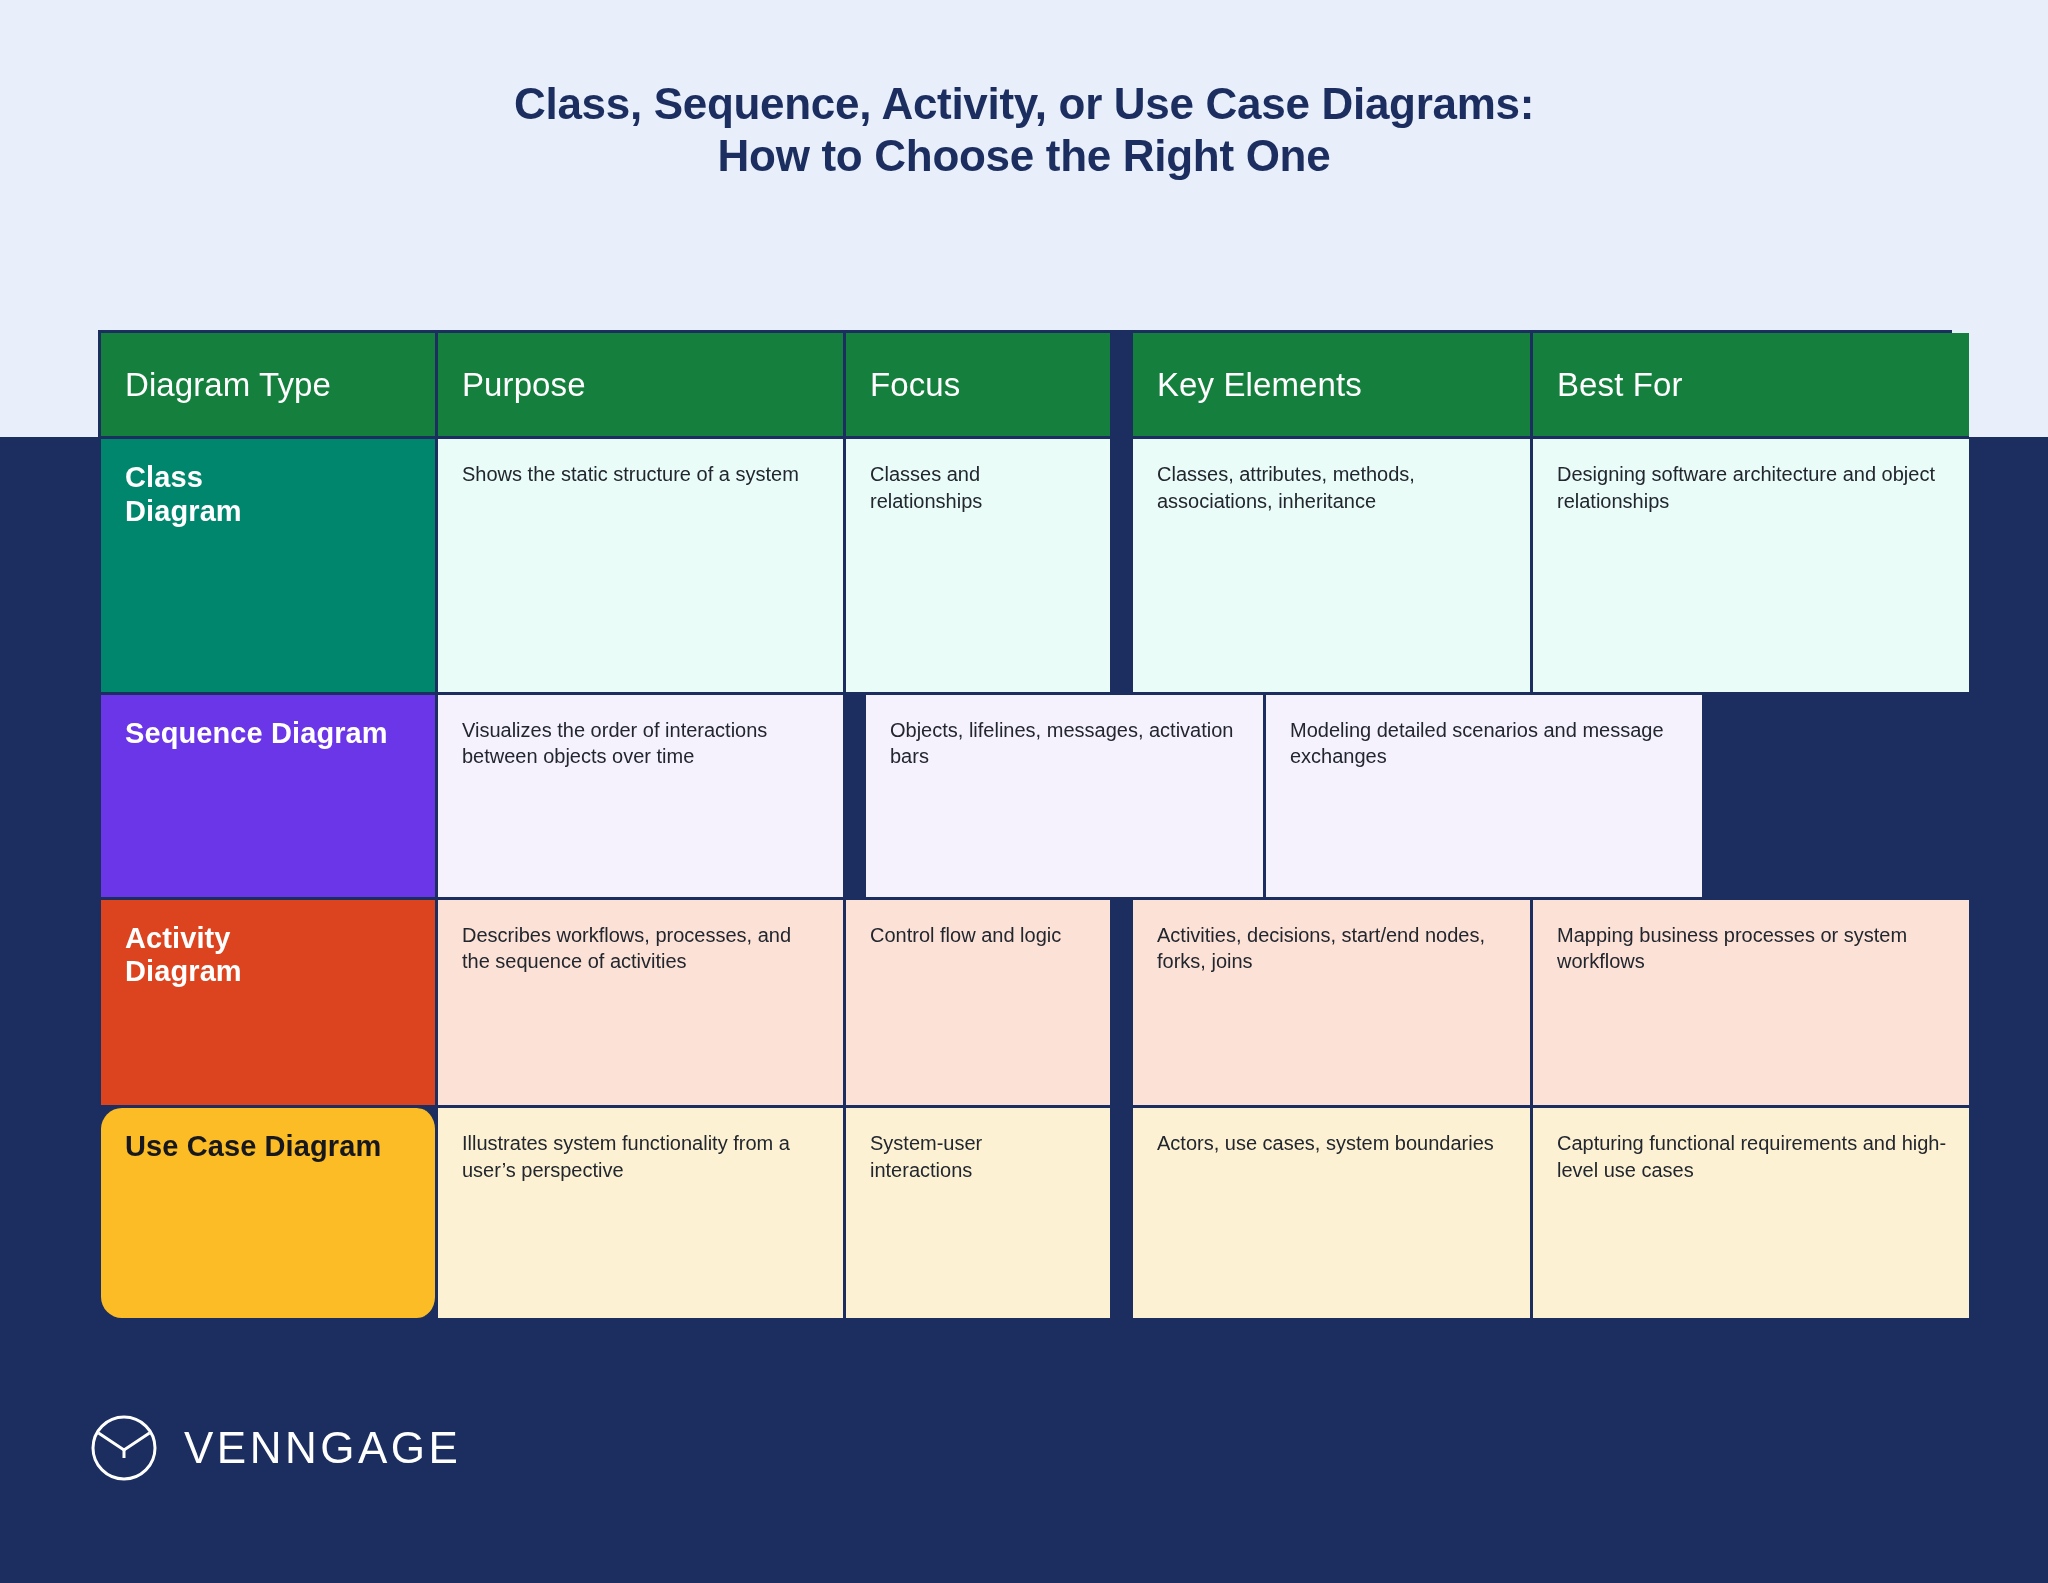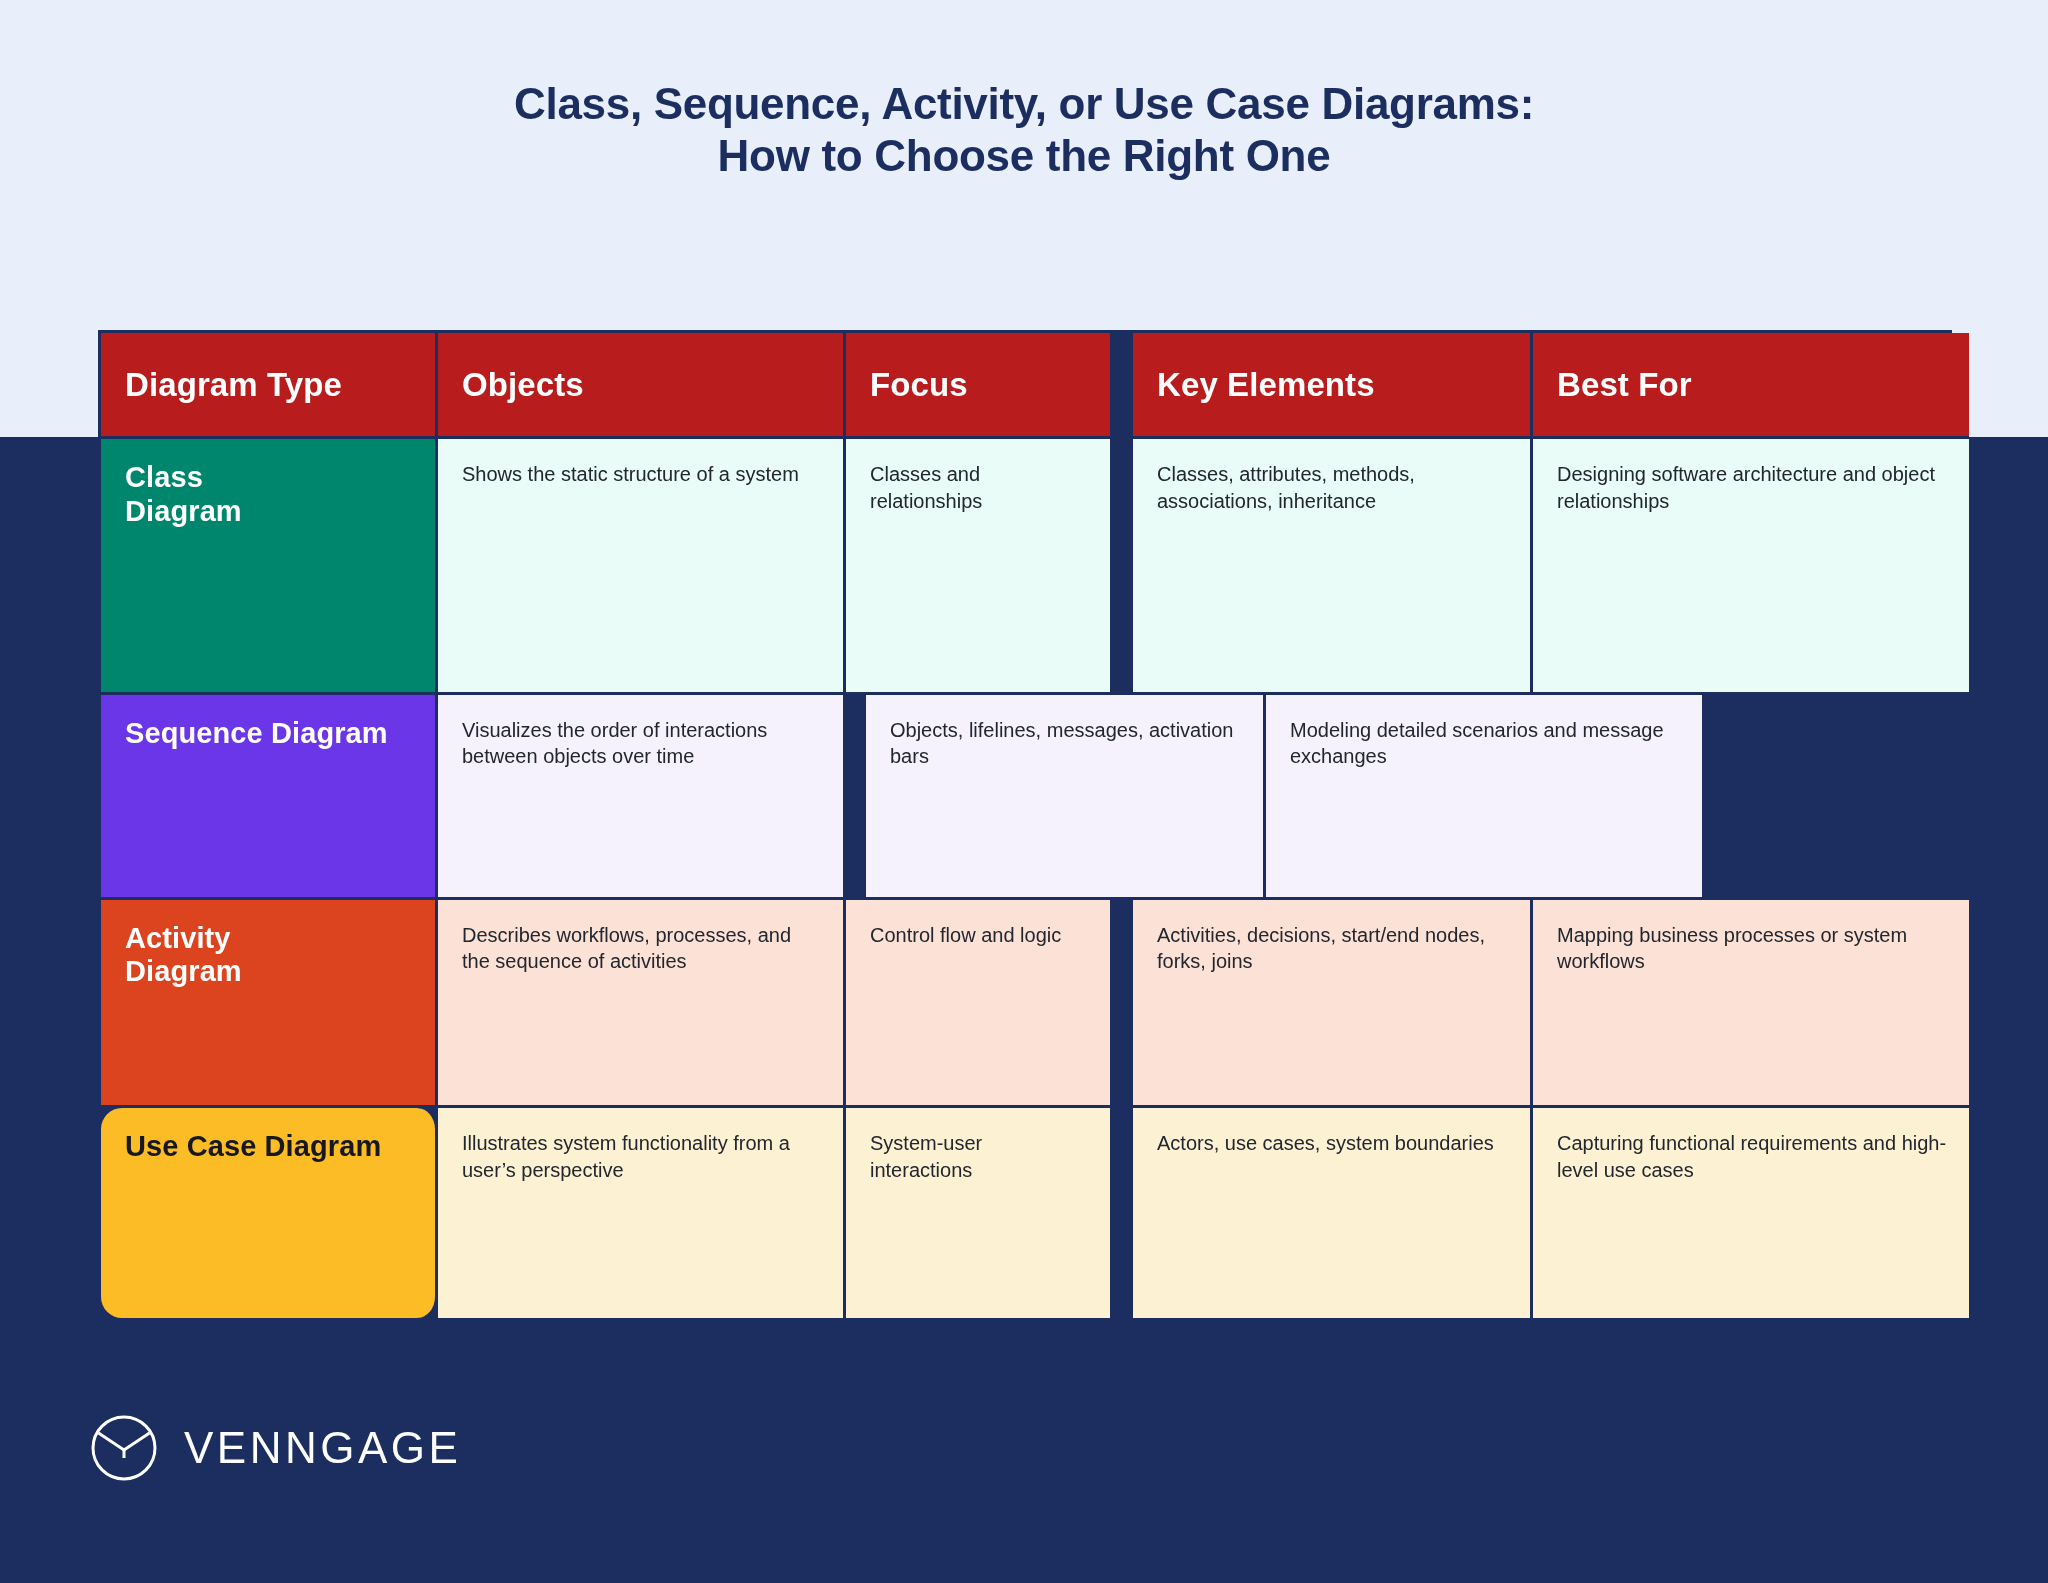--- a/index.html
+++ b/index.html
@@ -77,23 +77,23 @@
   
   .c0 { width: 337px; flex: 0 0 337px; }
   .c1 { width: 408px; flex: 0 0 408px; }
   .c2 { width: 267px; flex: 0 0 267px; }
   .c3 { width: 400px; flex: 0 0 400px; margin-left: 20px; }
   .c4 { width: 436px; flex: 0 0 436px; }
 
   
   #header-row { height: 107px; }
   #header-row .cell {
-    background: #b91c1c;
-    color: #ffffff;
-    font-weight: bold;
+    background: #15803d;
+    color: #ffffff;
+    font-weight: normal;
     font-size: 33px;
     font-stretch: condensed;
     display: flex;
     align-items: center;
     padding-top: 0;
     padding-bottom: 0;
     letter-spacing: 0.1px;
   }
 
   
@@ -172,21 +172,21 @@
 
 <div id="title-block">
   <span class="tline">Class, Sequence, Activity, or Use Case Diagrams:</span>
   <span class="tline">How to Choose the Right One</span>
 </div>
 
 <div id="table-wrap">
 
   <div class="row" id="header-row">
     <div class="cell c0">Diagram Type</div>
-    <div class="cell c1">Objects</div>
+    <div class="cell c1">Purpose</div>
     <div class="cell c2">Focus</div>
     <div class="cell c3">Key Elements</div>
     <div class="cell c4">Best For</div>
   </div>
 
   <div class="row row-class">
     <div class="cell c0 label-cell bg-class-label">Class<br>Diagram</div>
     <div class="cell c1 body-cell bg-class-body">Shows the static structure of a system</div>
     <div class="cell c2 body-cell bg-class-body">Classes and relationships</div>
     <div class="cell c3 body-cell bg-class-body">Classes, attributes, methods, associations, inheritance</div>

